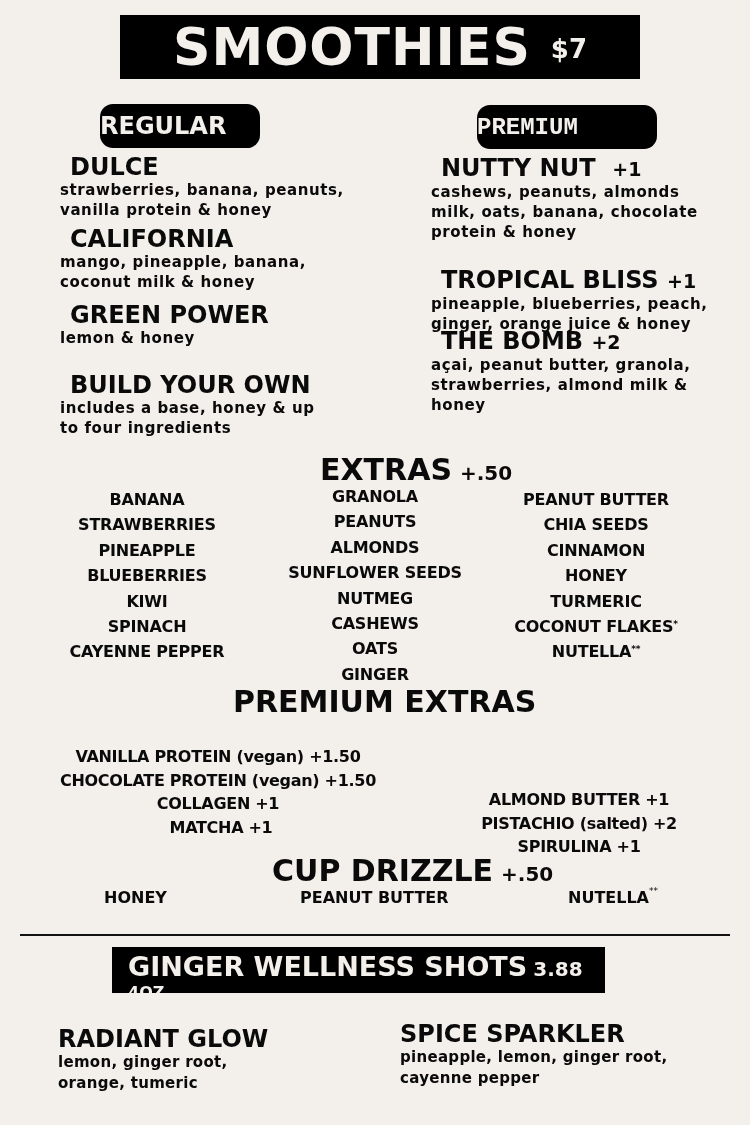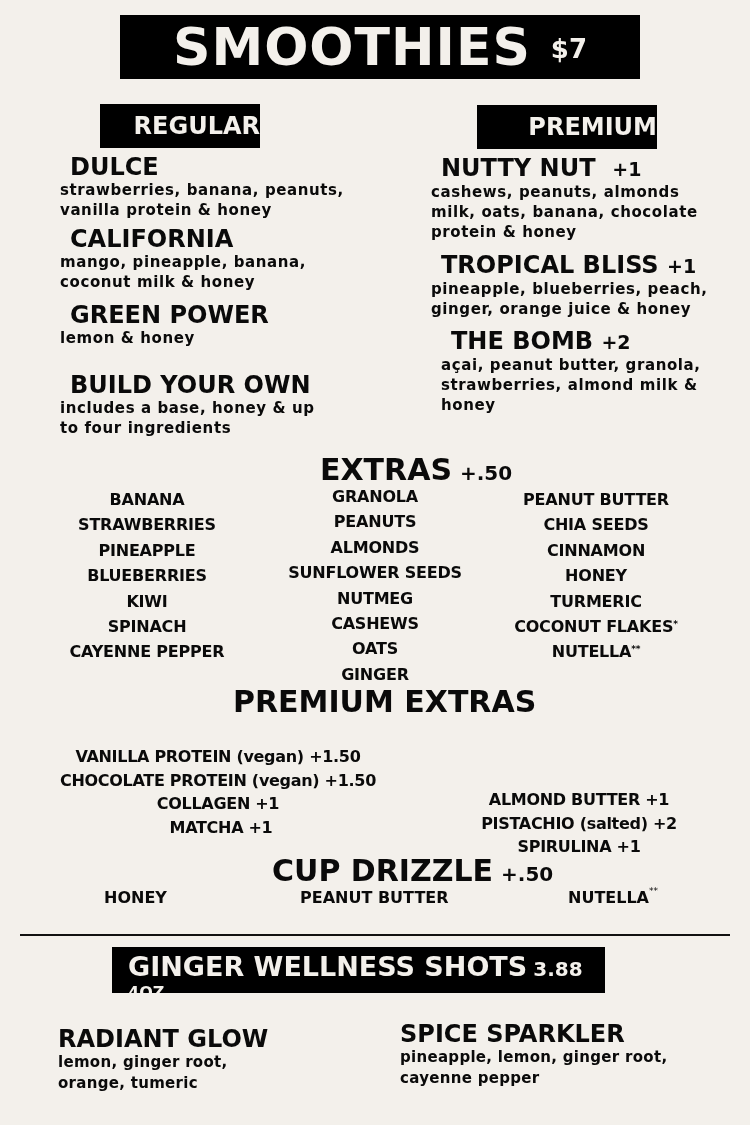--- a/index.html
+++ b/index.html
@@ -3,21 +3,21 @@
   <meta charset="utf-8">
   <style>
     * { margin: 0; padding: 0; box-sizing: border-box; }
     html, body { width: 750px; height: 1125px; background: #f3f0eb; overflow: hidden; }
     body { position: relative; font-family: "DejaVu Sans", sans-serif; color: #0a0a0a; }
     .abs { position: absolute; }
     .blackbox { background: #000; color: #f3f0eb; }
     .title-box { left: 120px; top: 15px; width: 520px; height: 64px; display: flex; align-items: center; justify-content: center; }
     .title-main { font-size: 52px; font-weight: bold; letter-spacing: 1px; }
     .title-price { font-size: 26px; font-weight: bold; margin-left: 20px; margin-top: 4px; }
-    .cat-box { height: 44px; display: flex; align-items: center; justify-content: flex-end; font-size: 24px; font-weight: bold; }
+    .cat-box { height: 44px; display: flex; align-items: center; justify-content: flex-start; font-size: 24px; font-weight: bold; border-radius: 13px; }
     .item-name { font-size: 24px; font-weight: bold; line-height: 26px; white-space: nowrap; margin-left: 10px; }
     .item-name .plus { font-size: 19px; }
     .item-desc { font-size: 15px; font-weight: bold; line-height: 20px; letter-spacing: 0.6px; white-space: nowrap; }
     .section-h { font-size: 30px; font-weight: bold; white-space: nowrap; }
     .section-h .plus { font-size: 20px; margin-left: 8px; }
     .col { display: flex; flex-direction: column; align-items: center; }
     .col span { font-size: 16px; font-weight: bold; line-height: 25.4px; white-space: nowrap; letter-spacing: -0.2px; }
     .pe-col span { font-size: 16px; font-weight: bold; line-height: 23.5px; white-space: nowrap; letter-spacing: -0.3px; }
     .drizzle span { font-size: 16px; font-weight: bold; white-space: nowrap; }
     sup { font-size: 9px; vertical-align: top; position: relative; top: -2px; }
@@ -54,36 +54,36 @@
 <div class="abs" style="left:60px; top:302px;">
   <div class="item-name">GREEN POWER</div>
   <div class="item-desc">lemon &amp; honey</div>
 </div>
 <div class="abs" style="left:60px; top:372px;">
   <div class="item-name">BUILD YOUR OWN</div>
   <div class="item-desc">includes a base, honey &amp; up</div>
   <div class="item-desc">to four ingredients</div>
 </div>
 
-<div class="abs blackbox cat-box" style="left:477px; top:105px; width:180px;">
+<div class="abs blackbox cat-box" style="left:477px; top:105px; width:180px;font-family:Liberation Mono, monospace;">
   <span>PREMIUM</span>
 </div>
 
 <div class="abs" style="left:431px; top:155px;">
   <div class="item-name"><span>NUTTY NUT</span>&nbsp; <span class="plus">+1</span></div>
   <div class="item-desc">cashews, peanuts, almonds</div>
   <div class="item-desc">milk, oats, banana, chocolate</div>
   <div class="item-desc">protein &amp; honey</div>
 </div>
-<div class="abs" style="left:431px; top:252px;">
+<div class="abs" style="left:431px; top:267px;">
   <div class="item-name"><span>TROPICAL BLISS</span> <span class="plus">+1</span></div>
   <div class="item-desc">pineapple, blueberries, peach,</div>
   <div class="item-desc">ginger, orange juice &amp; honey</div>
 </div>
-<div class="abs" style="left:441px; top:328px;">
+<div class="abs" style="left:431px; top:328px;">
   <div class="item-name"><span>THE BOMB</span> <span class="plus">+2</span></div>
   <div class="item-desc">açai, peanut butter, granola,</div>
   <div class="item-desc">strawberries, almond milk &amp;</div>
   <div class="item-desc">honey</div>
 </div>
 
 <div class="abs section-h" style="left:320px; top:452px;">
   <span>EXTRAS</span><span class="plus">+.50</span>
 </div>
 

